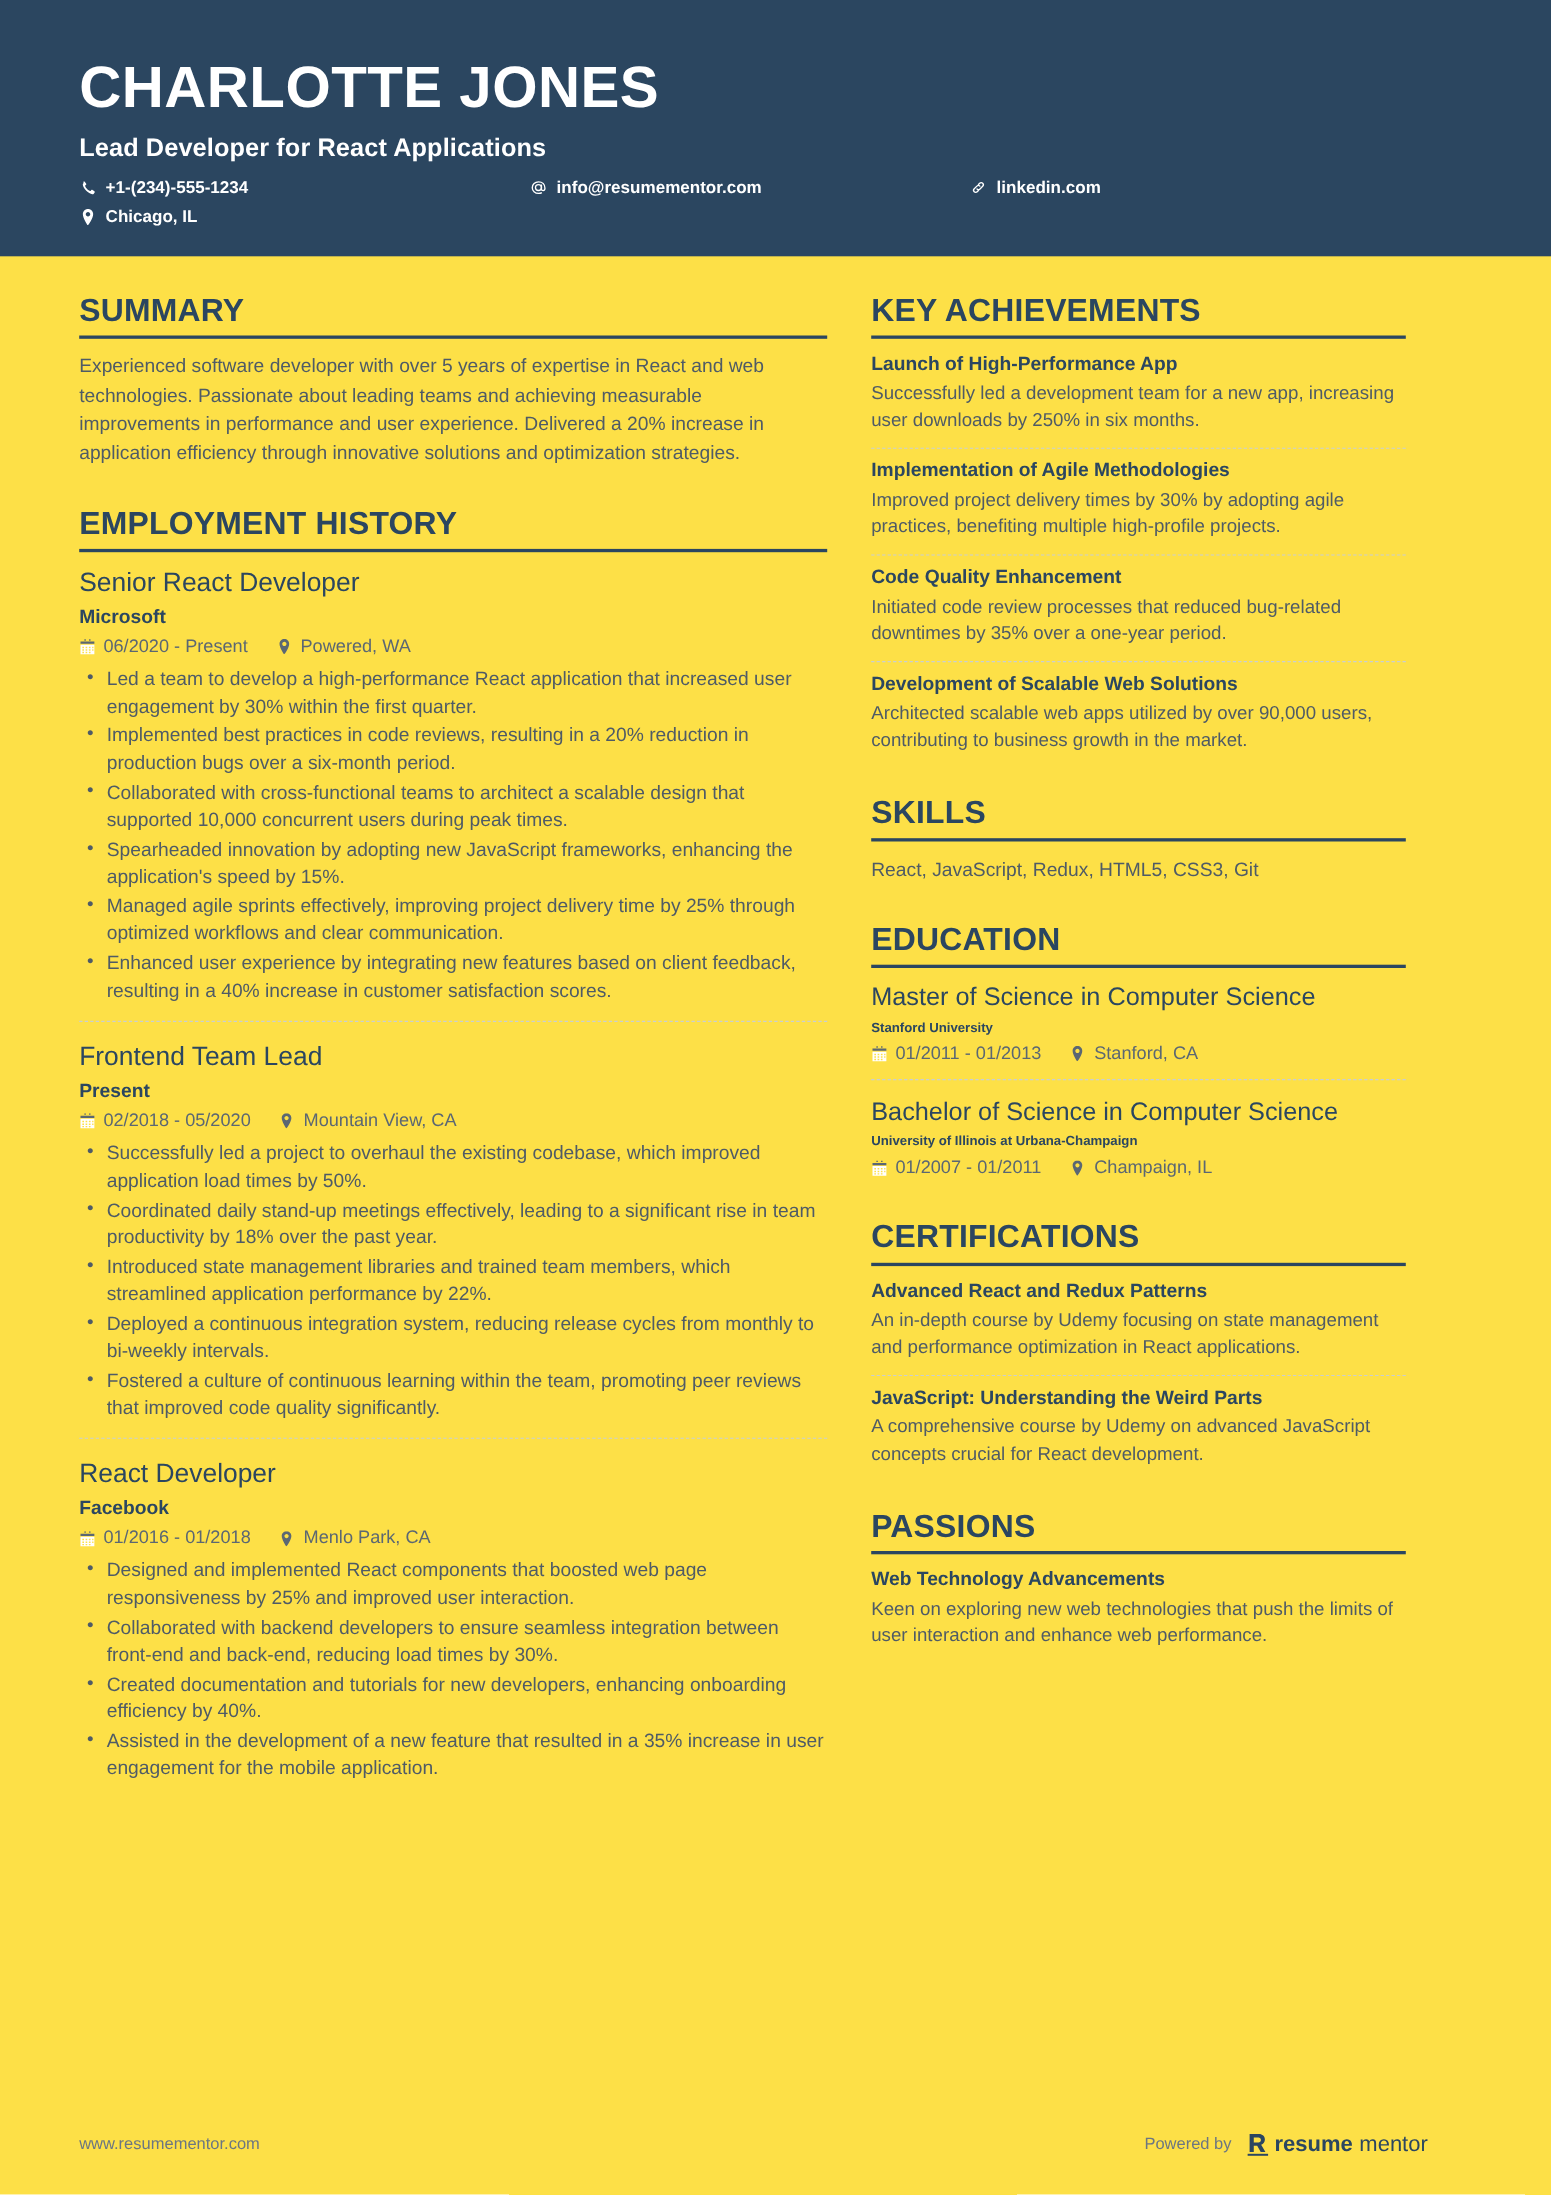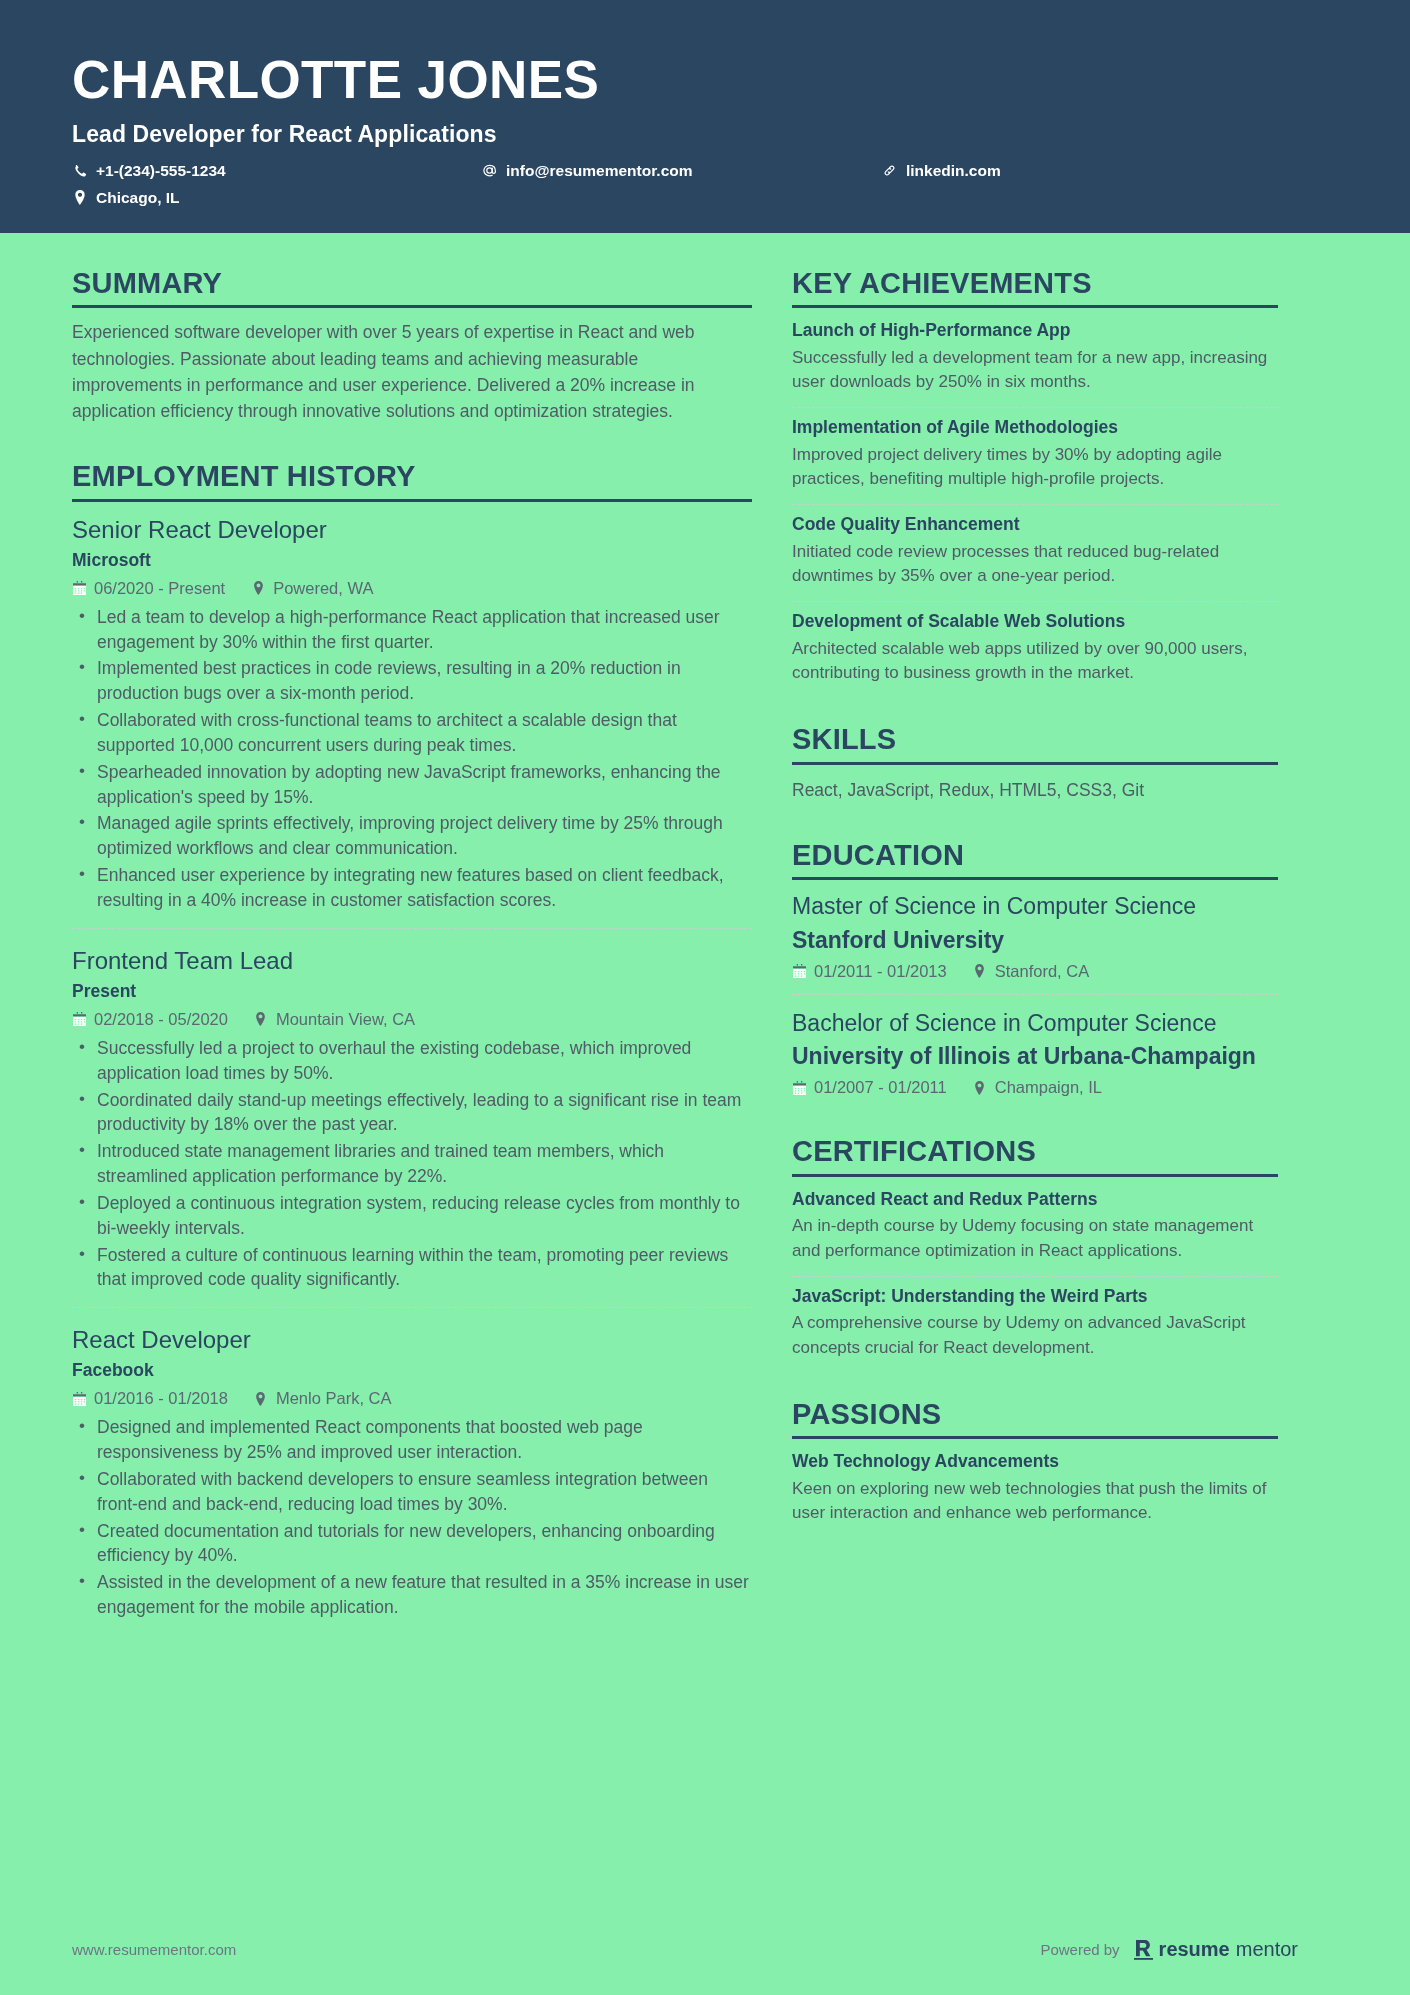--- a/index.html
+++ b/index.html
@@ -16,21 +16,21 @@
   }
   body{
     font-family:"Liberation Sans", sans-serif;
     color:var(--text);
     -webkit-font-smoothing:antialiased;
   }
   .page{
     position:relative;
     width:1410px;
     min-height:1995px;
-    background:#86efac;
+    background:#fde047;
     display:flex;
     flex-direction:column;
   }
 
   
   .header{
     background:var(--navy);
     color:#fff;
     padding:52px 72px 26px 72px;
     height:233px;
@@ -212,21 +212,21 @@
     padding-top:2px;
   }
   .edu-degree{
     font-size:23px;
     color:var(--navy);
     line-height:1.28;
     margin-top:12px;
     font-weight:400;
   }
   .edu-school{
-    font-size:23px;
+    font-size:12px;
     font-weight:bold;
     color:var(--navy);
     margin-top:5px;
   }
 
   .spacer-lg{height:30px;}
 
   
   .footer{
     display:flex;

